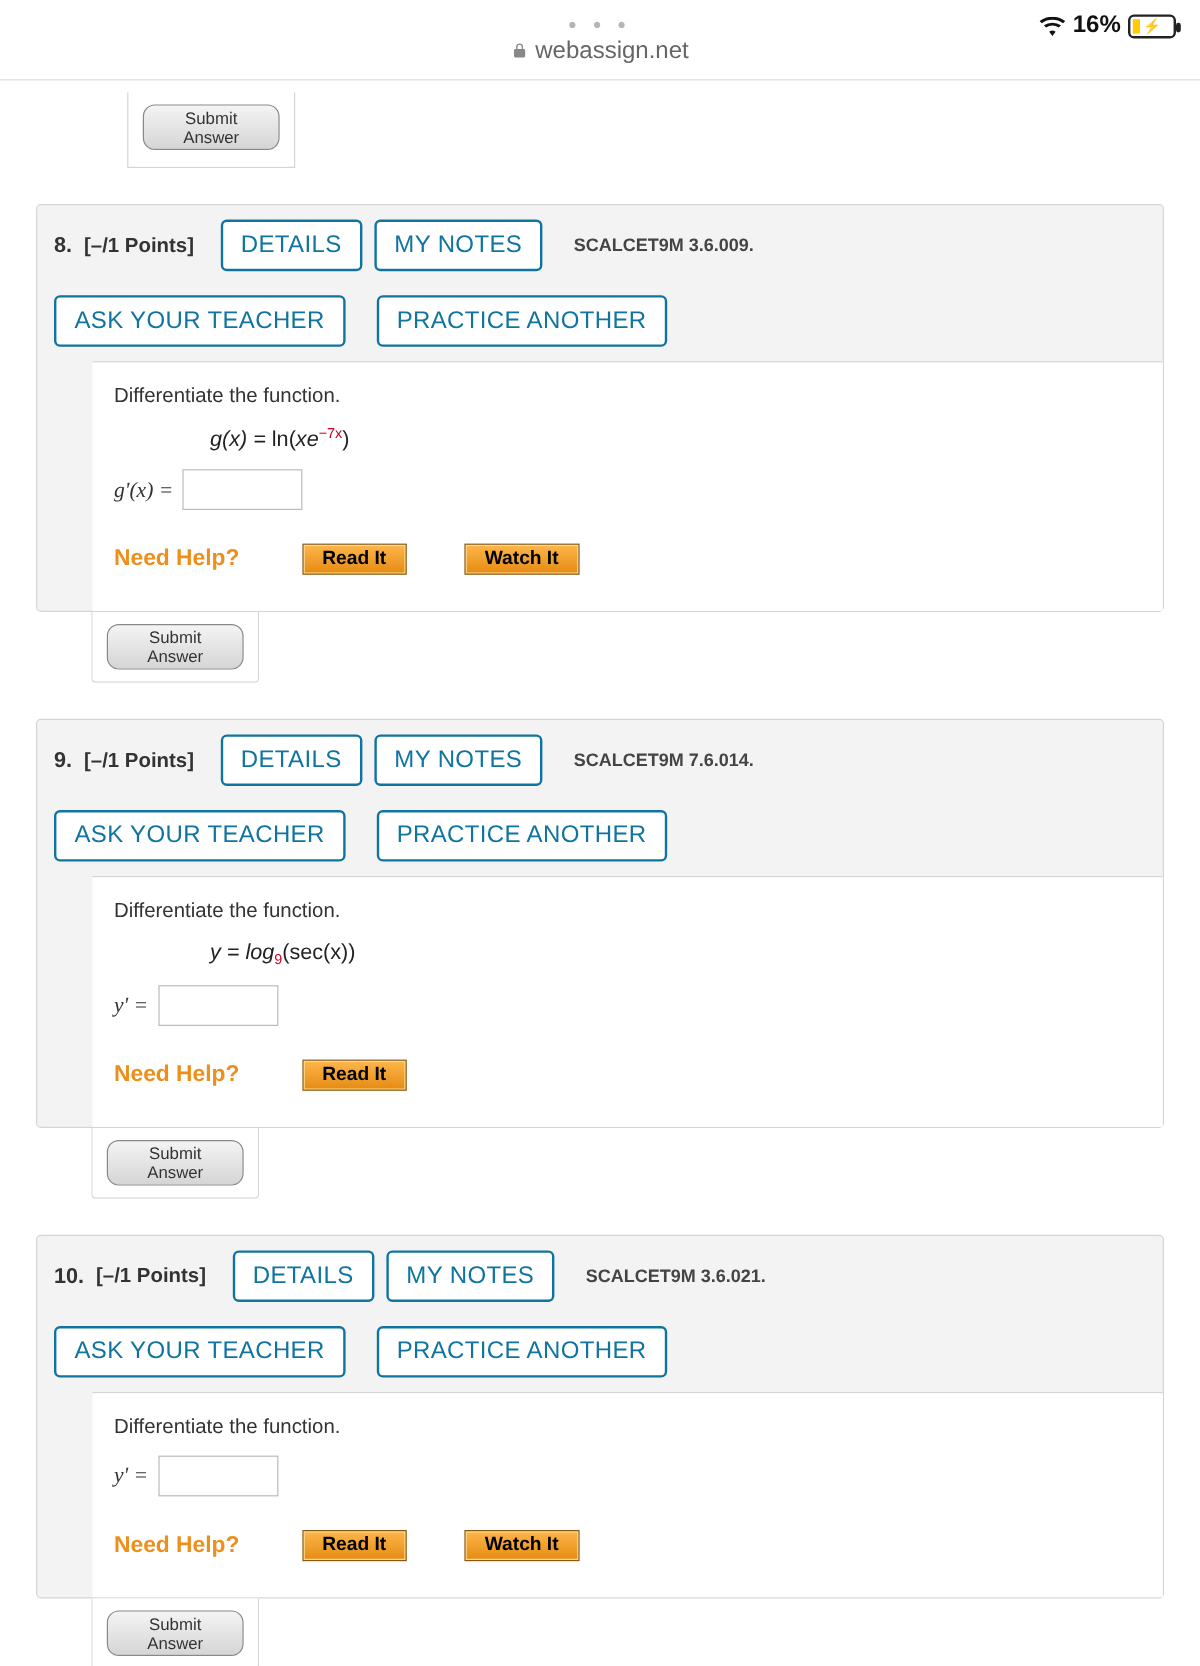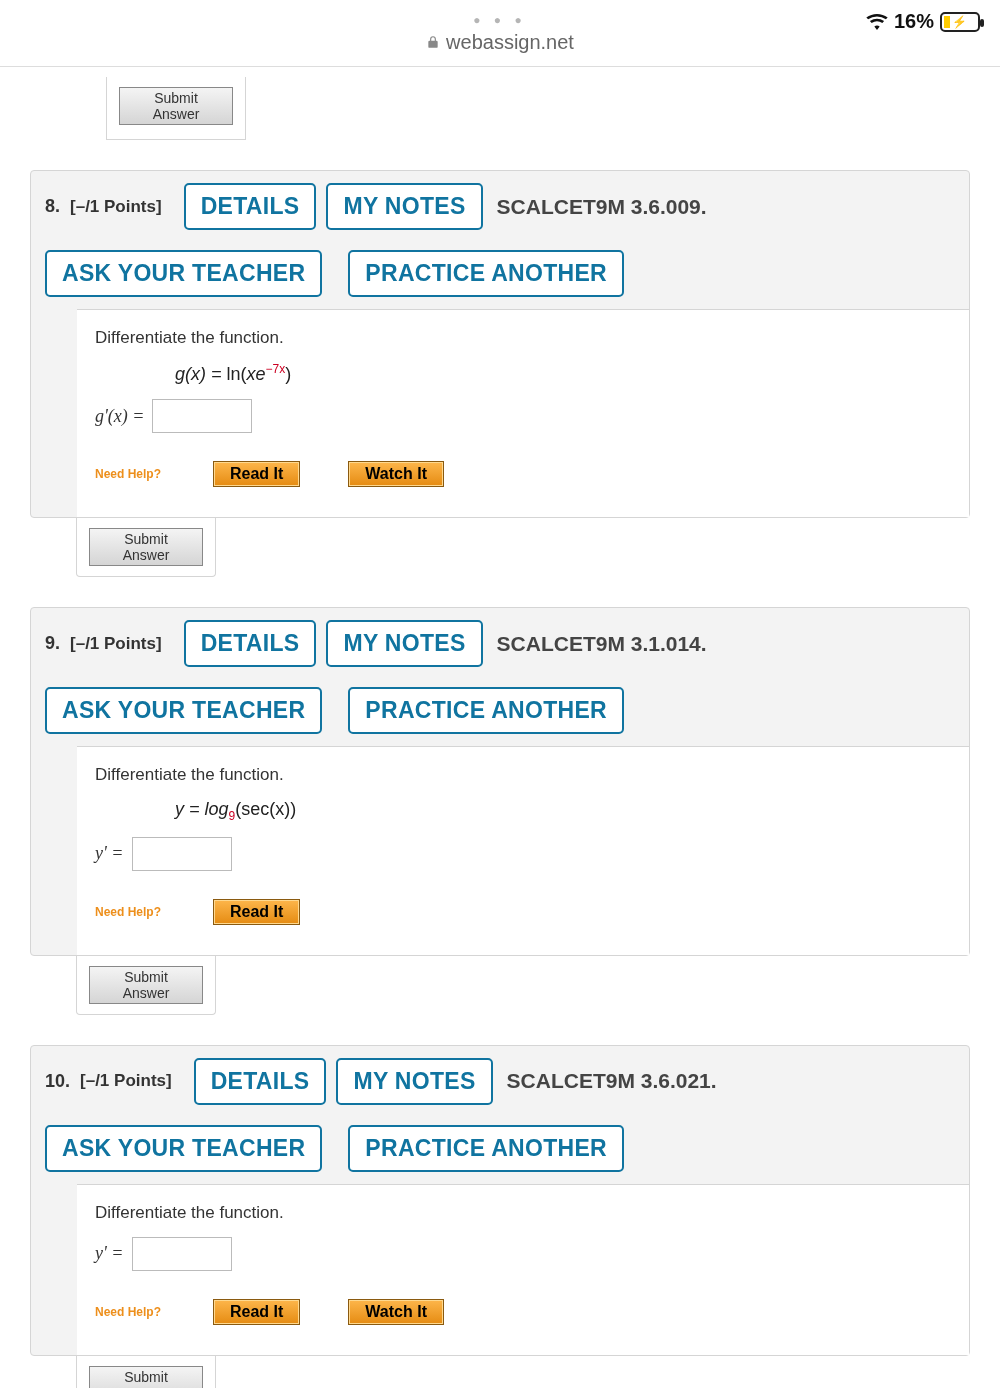--- a/index.html
+++ b/index.html
@@ -76,28 +76,28 @@
   }
   .q-header {
     padding: 12px 12px 12px 14px;
     display: flex;
     flex-wrap: wrap;
     align-items: center;
     gap: 10px;
   }
   .q-num { font-weight: 700; color: #333; font-size: 18px; }
   .q-points { font-weight: 700; color: #333; font-size: 17px; margin-right: 12px; }
-  .q-ref { font-weight: 700; color: #444; font-size: 21px; margin-left: 4px; }
+  .q-ref { font-weight: 700; color: #444; font-size: 15px; margin-left: 16px; }
   .blue-btn {
     border: 2px solid #1074a0;
     color: #1074a0;
     background: #fff;
     padding: 8px 15px;
-    font-size: 23px;
-    font-weight: 700;
+    font-size: 20px;
+    font-weight: 400;
     border-radius: 5px;
     cursor: pointer;
     letter-spacing: 0.3px;
     text-align: center;
   }
   .q-header .row2 { width: 100%; display: flex; gap: 26px; margin-top: 10px; }
   .q-body {
     background: #fff;
     border-top: 1px solid #d5d5d5;
     padding: 18px 18px 30px 18px;
@@ -124,21 +124,21 @@
     font-family: Arial, sans-serif;
     font-style: normal;
     width: 100px; height: 34px;
     border: 1px solid #bbb;
   }
   .need-help {
     margin-top: 28px;
     display: flex; align-items: center; gap: 8px;
   }
   .need-help-label {
-    color: #ed8f1c; font-weight: 700; font-size: 12px; margin-right: 4px;
+    color: #ed8f1c; font-weight: 700; font-size: 19px; margin-right: 4px;
   }
   .help-btn {
     background: linear-gradient(#fdb64b, #e58b12);
     border: 1px solid #8a5a10;
     color: #000;
     font-size: 16px; font-weight: 700;
     padding: 3px 16px;
     cursor: pointer;
     box-shadow: inset 0 0 0 1px #ffd98f;
     margin-left: 40px;
@@ -149,21 +149,21 @@
     border-top: none;
     margin-left: 46px;
     width: 140px;
     padding: 10px 12px;
     border-bottom-left-radius: 4px;
     border-bottom-right-radius: 4px;
   }
   .submit-btn {
     background: linear-gradient(#f4f4f4, #d5d5d5);
     border: 1px solid #888;
-    border-radius: 0;
+    border-radius: 10px;
     padding: 2px 12px;
     font-size: 14px;
     color: #333;
     cursor: pointer;
   }
   .pre-submit {
     margin-left: 76px;
     width: 140px;
     border: 1px solid #d5d5d5;
     background: #fff;
@@ -235,21 +235,21 @@
   <div class="submit-wrap">
     <button class="submit-btn">Submit Answer</button>
   </div>
 
   <div class="question-box">
     <div class="q-header">
       <span class="q-num">9.</span>
       <span class="q-points">[–/1 Points]</span>
       <button class="blue-btn">DETAILS</button>
       <button class="blue-btn">MY NOTES</button>
-      <span class="q-ref">SCALCET9M 3.1.014.</span>
+      <span class="q-ref">SCALCET9M 7.6.014.</span>
       <div class="row2">
         <button class="blue-btn">ASK YOUR TEACHER</button>
         <button class="blue-btn">PRACTICE ANOTHER</button>
       </div>
     </div>
     <div class="q-body">
       <div class="prompt">Differentiate the function.</div>
       <div class="formula">
         <span>y = log</span><sub class="red">9</sub><span class="rm">(sec(x))</span>
       </div>

